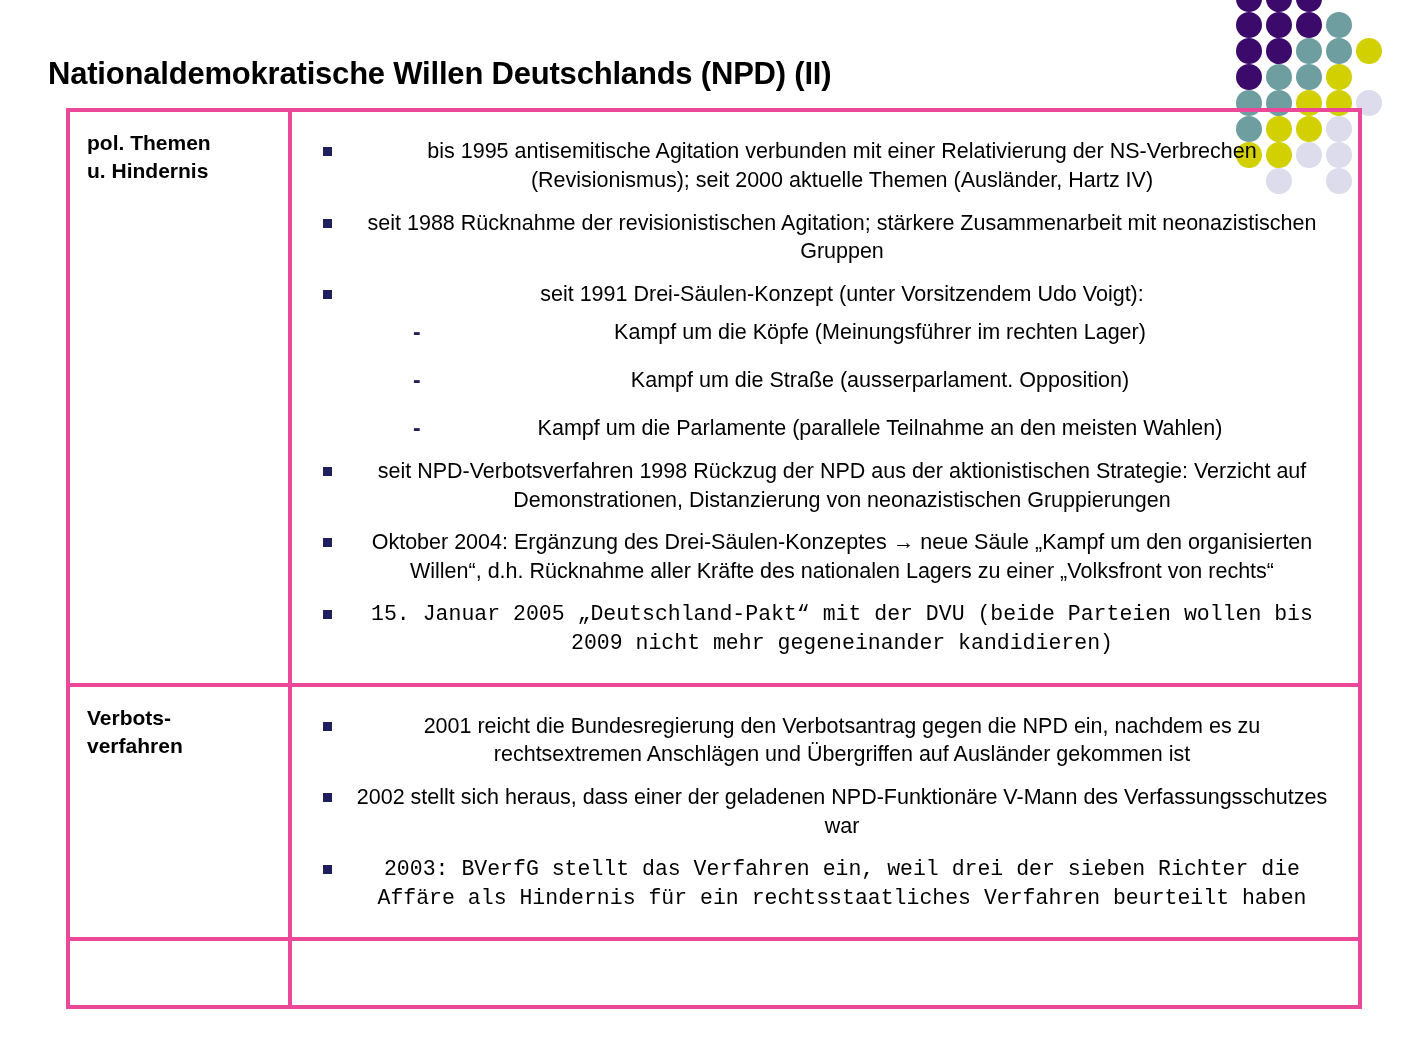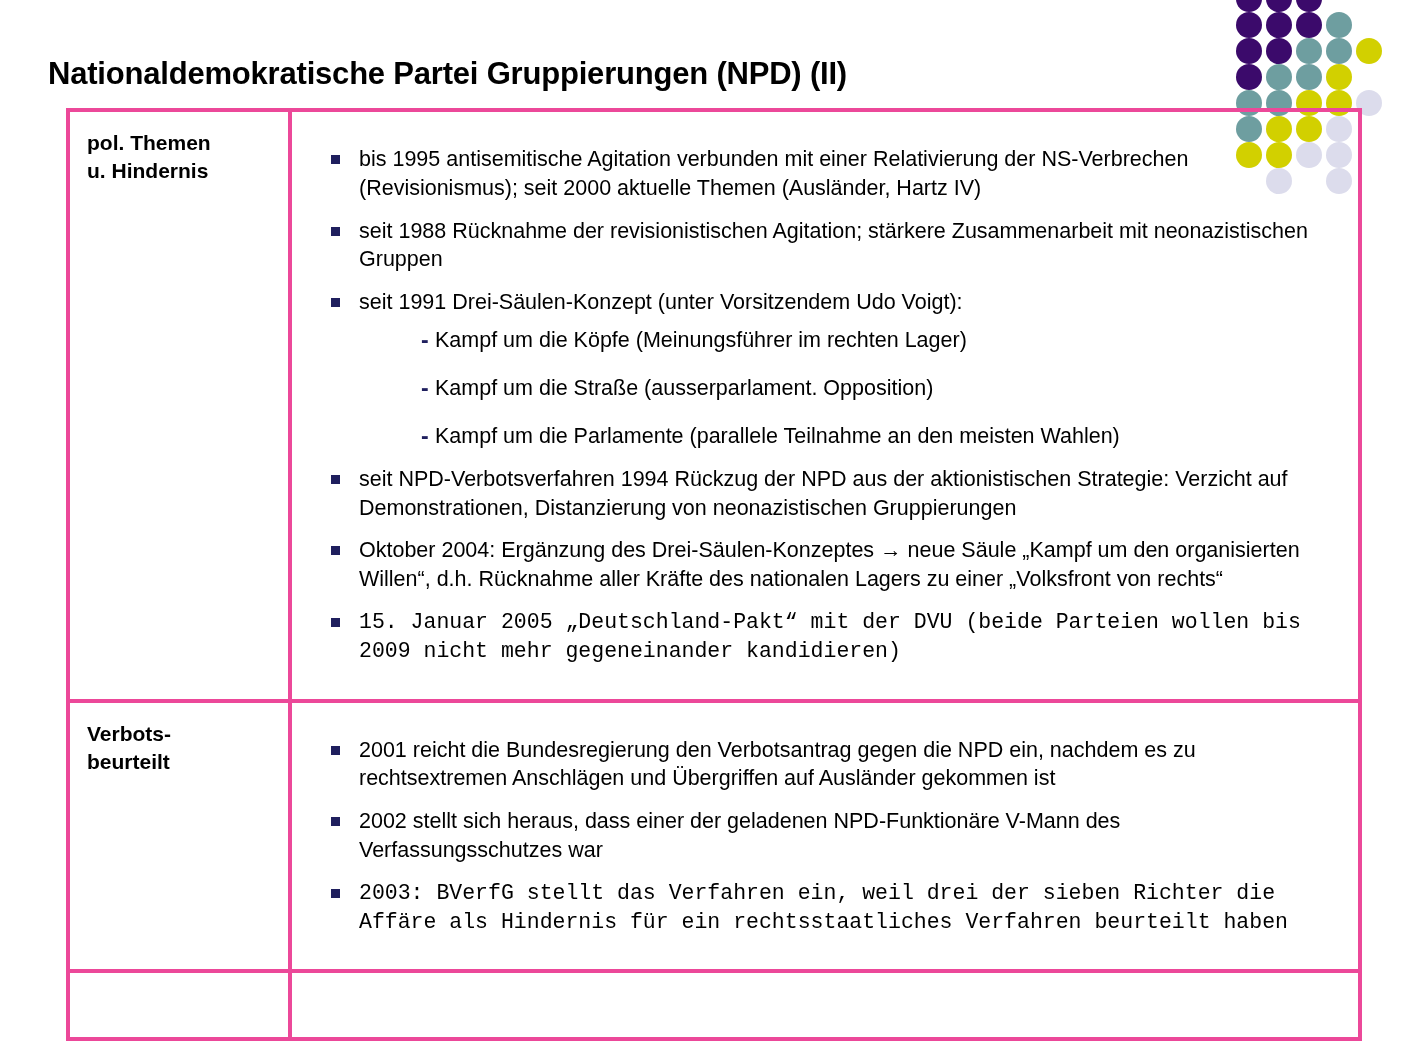--- a/index.html
+++ b/index.html
@@ -77,22 +77,23 @@
   }
   tr.row-partial td.label-cell,
   tr.row-partial td.body-cell {
     border-left: none;
     border-right: none;
   }
 
   
   ul.bullets {
     list-style: none;
-    margin: 16px;
+    margin: 8px;
     padding: 0;
+    text-align: center;
   }
   ul.bullets > li.bullet {
     position: relative;
     padding-left: 34px;
     margin: 0 0 14px 0;
     font-size: 21.5px;
     line-height: 1.34;
   }
   ul.bullets > li.bullet:last-child {
     margin-bottom: 2px;
@@ -164,21 +165,21 @@
     <span class="dot" style="background: rgb(210, 208, 0); left: 60px; top: 116px;"></span>
     <span class="dot" style="background: rgb(220, 220, 236); left: 90px; top: 116px;"></span>
     <span class="dot" style="background: rgb(210, 208, 0); left: 0px; top: 142px;"></span>
     <span class="dot" style="background: rgb(210, 208, 0); left: 30px; top: 142px;"></span>
     <span class="dot" style="background: rgb(220, 220, 236); left: 60px; top: 142px;"></span>
     <span class="dot" style="background: rgb(220, 220, 236); left: 90px; top: 142px;"></span>
     <span class="dot" style="background: rgb(220, 220, 236); left: 30px; top: 168px;"></span>
     <span class="dot" style="background: rgb(220, 220, 236); left: 90px; top: 168px;"></span>
   </div>
 
-<h1 id="slide-title">Nationaldemokratische Partei Gruppierungen (NPD) (II)</h1>
+<h1 id="slide-title">Nationaldemokratische Willen Deutschlands (NPD) (II)</h1>
 
 <table id="content-table">
   <tbody>
     <tr>
       <td class="label-cell">
         <div>pol. Themen</div>
         <div>u. Hindernis</div>
       </td>
       <td class="body-cell">
         <ul class="bullets">
@@ -203,37 +204,37 @@
                 <span class="bullet-text">Kampf um die Straße (ausserparlament. Opposition)</span>
               </li>
               <li class="subbullet">
                 <span class="dash-marker">-</span>
                 <span class="bullet-text">Kampf um die Parlamente (parallele Teilnahme an den meisten Wahlen)</span>
               </li>
             </ul>
           </li>
           <li class="bullet">
             <span class="bullet-marker"></span>
-            <span class="bullet-text">seit NPD-Verbotsverfahren 1994 Rückzug der NPD aus der aktionistischen Strategie: Verzicht auf Demonstrationen, Distanzierung von neonazistischen Gruppierungen</span>
+            <span class="bullet-text">seit NPD-Verbotsverfahren 1998 Rückzug der NPD aus der aktionistischen Strategie: Verzicht auf Demonstrationen, Distanzierung von neonazistischen Gruppierungen</span>
           </li>
           <li class="bullet">
             <span class="bullet-marker"></span>
             <span class="bullet-text">Oktober 2004: Ergänzung des Drei-Säulen-Konzeptes → neue Säule „Kampf um den organisierten Willen“, d.h. Rücknahme aller Kräfte des nationalen Lagers zu einer „Volksfront von rechts“</span>
           </li>
           <li class="bullet">
             <span class="bullet-marker"></span>
             <span class="bullet-text">15. Januar 2005 „Deutschland-Pakt“ mit der DVU (beide Parteien wollen bis 2009 nicht mehr gegeneinander kandidieren)</span>
           </li>
         </ul>
       </td>
     </tr>
     <tr>
       <td class="label-cell">
         <div>Verbots-</div>
-        <div>beurteilt</div>
+        <div>verfahren</div>
       </td>
       <td class="body-cell">
         <ul class="bullets">
           <li class="bullet">
             <span class="bullet-marker"></span>
             <span class="bullet-text">2001 reicht die Bundesregierung den Verbotsantrag gegen die NPD ein, nachdem es zu rechtsextremen Anschlägen und Übergriffen auf Ausländer gekommen ist</span>
           </li>
           <li class="bullet">
             <span class="bullet-marker"></span>
             <span class="bullet-text">2002 stellt sich heraus, dass einer der geladenen NPD-Funktionäre V-Mann des Verfassungsschutzes war</span>

